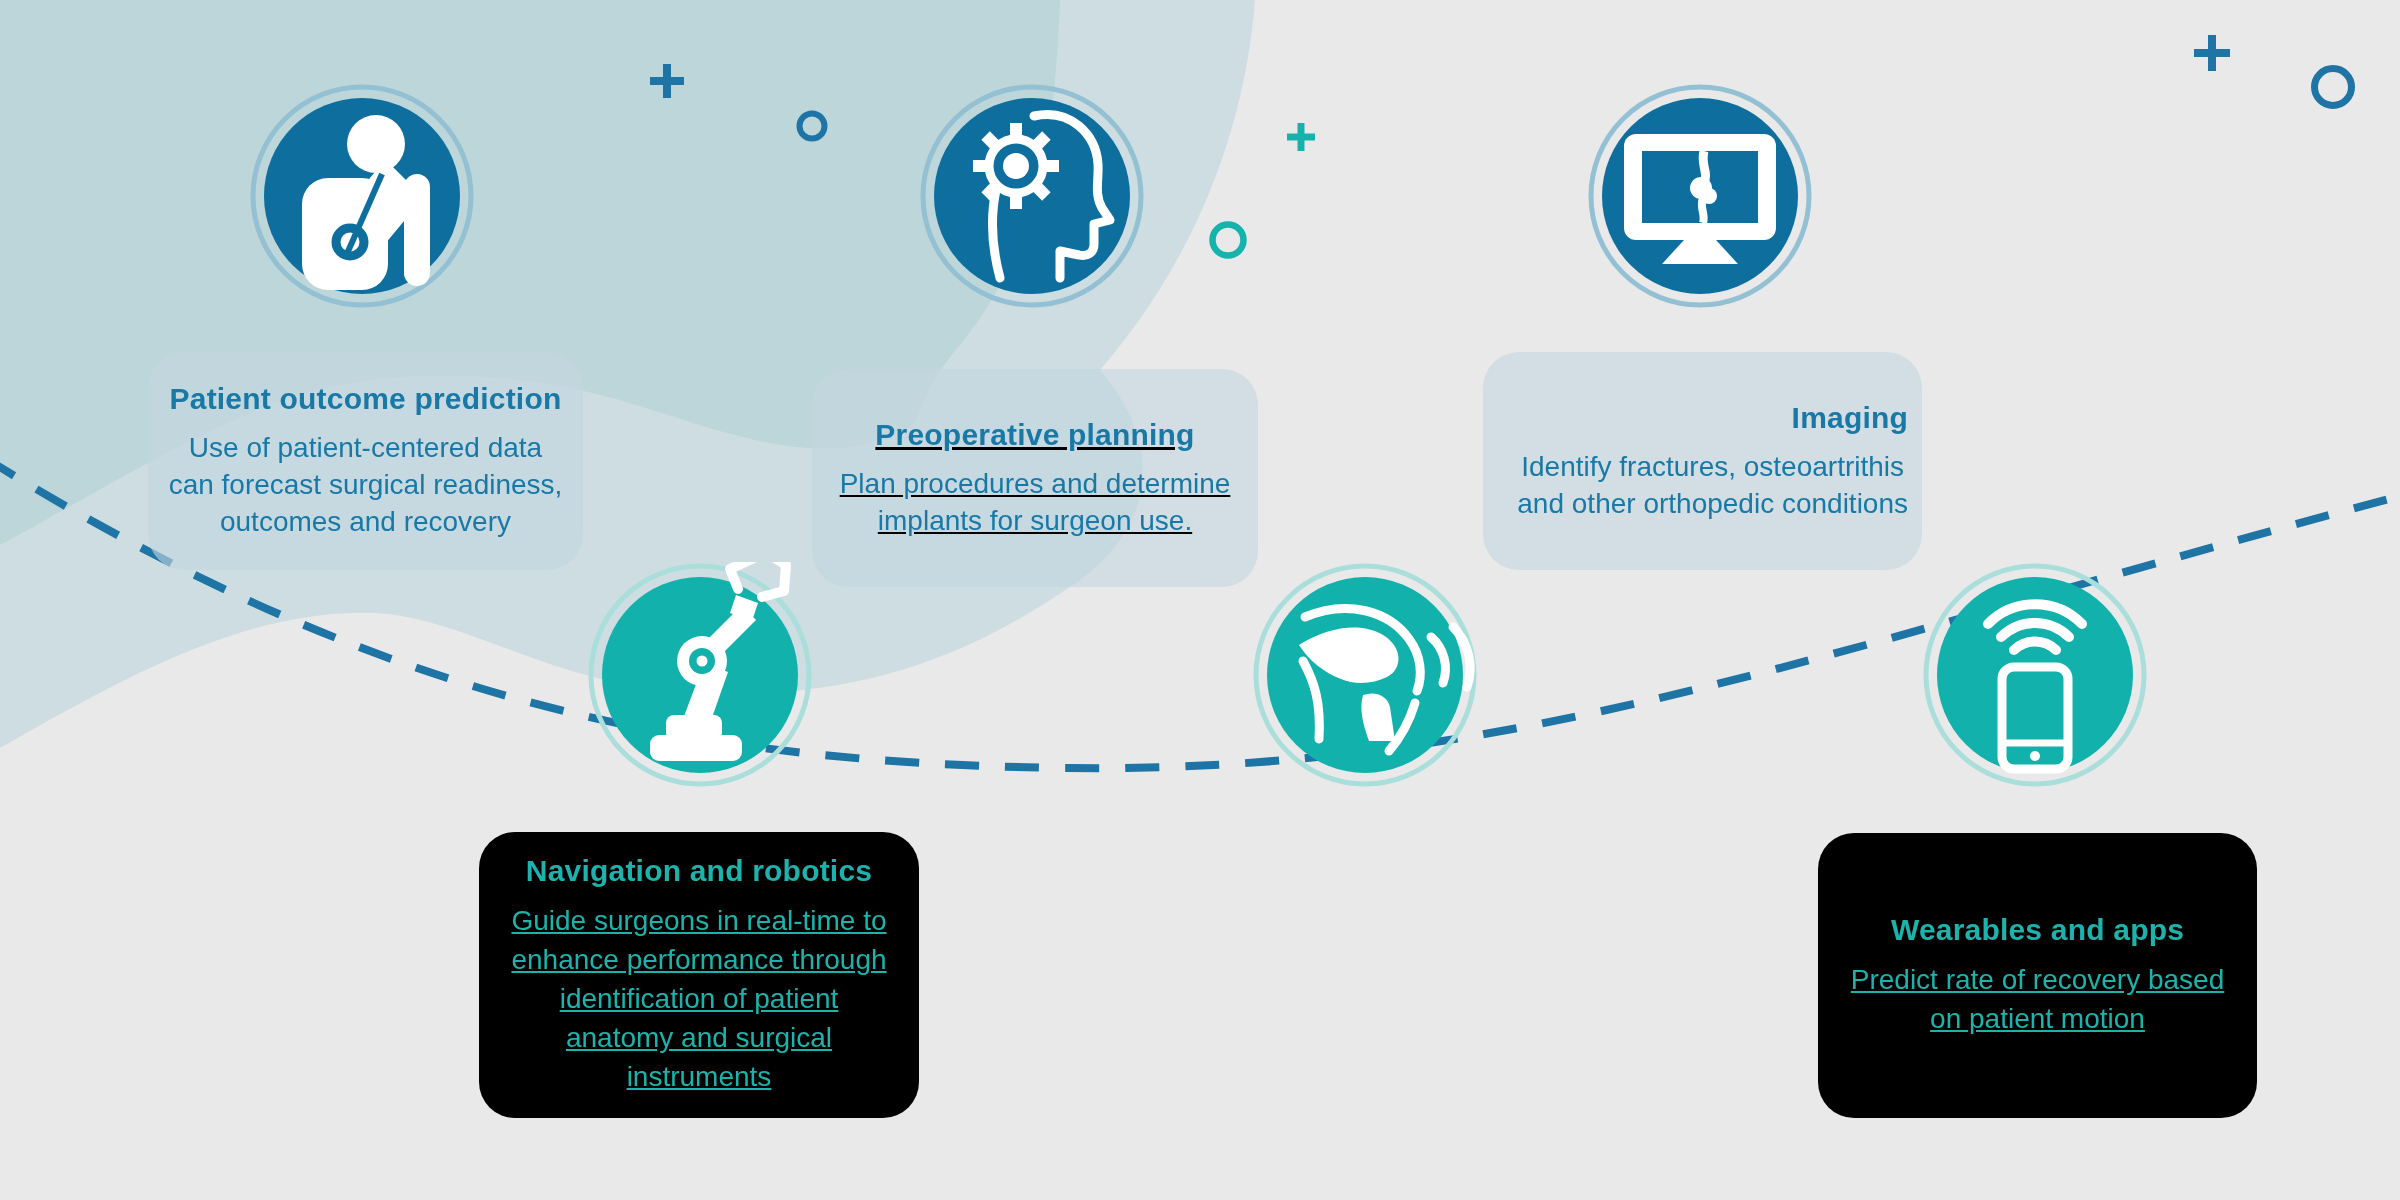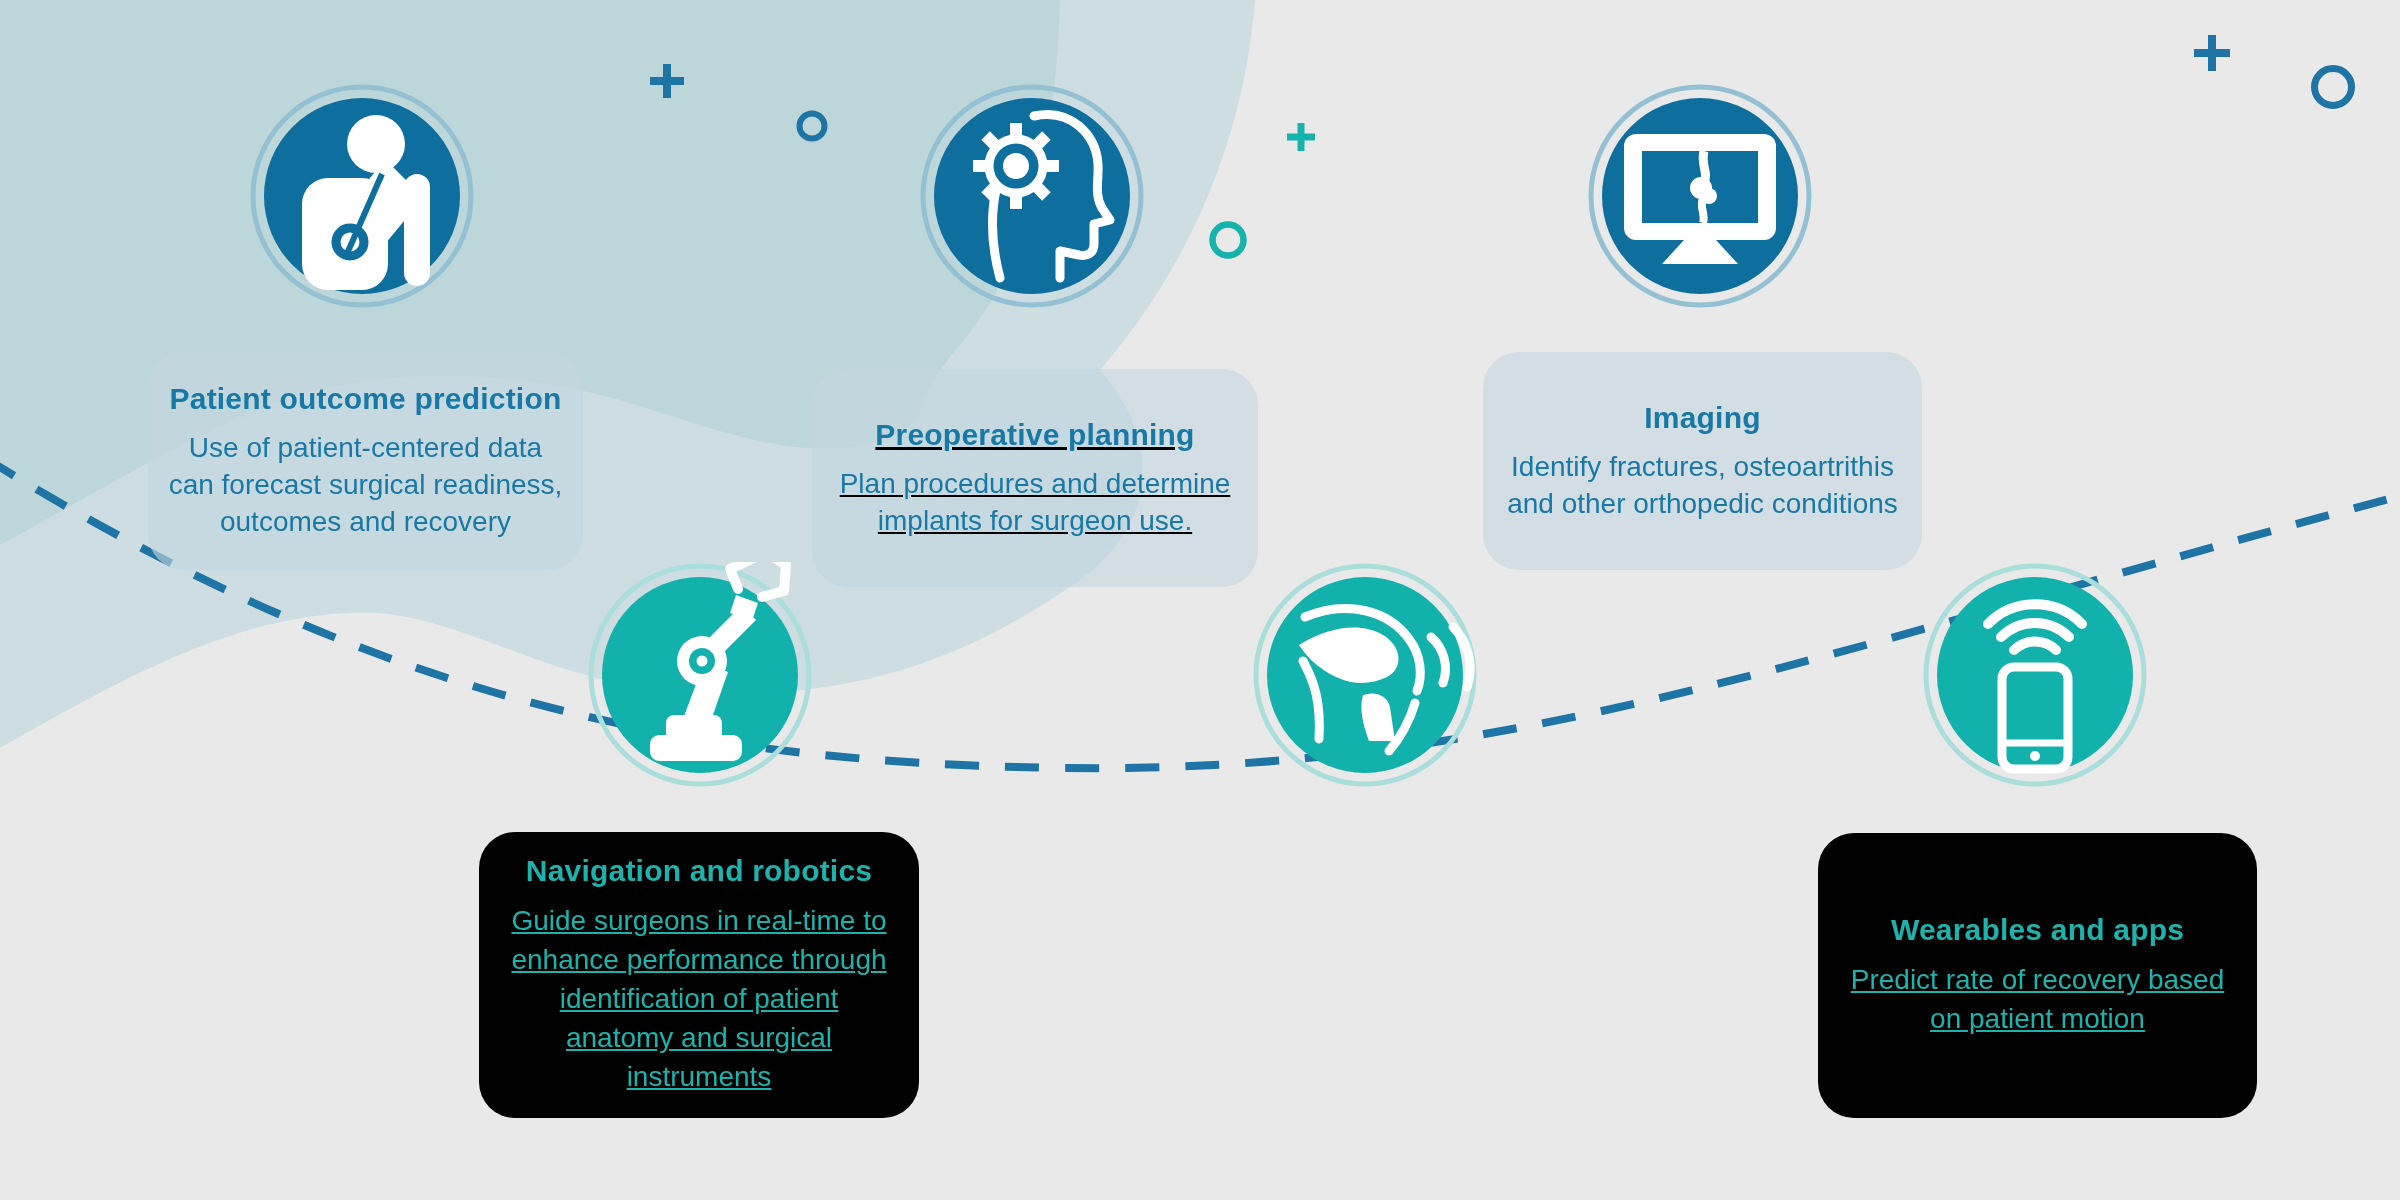--- a/index.html
+++ b/index.html
@@ -109,21 +109,21 @@
       <rect x="-58" y="-45" width="116" height="72" fill="#0e6f9e"></rect>
       <g fill="none" stroke="#ffffff">
         <path d="M 4 -45 C 0 -30 10 -24 3 -10" stroke-width="9"></path>
         <path d="M 3 2 C -1 12 6 18 3 27" stroke-width="8"></path>
       </g>
       <circle cx="1" cy="-8" r="11" fill="#ffffff"></circle>
       <circle cx="9" cy="0" r="8" fill="#ffffff"></circle>
       <polygon points="-16,44 16,44 38,68 -38,68" fill="#ffffff"></polygon>
     </svg>
   </div>
-  <div class="card blue" style="left:1483px;top:352px;width:439px;height:218px;">
+  <div class="card blue" style="left:1483px;top:352px;width:439px;height:218px;align-items:flex-end;">
     <div class="card-title">Imaging</div>
     <div class="card-body">Identify fractures, osteoartrithis
 and other orthopedic conditions</div>
   </div>
 
   <div class="icon-badge" style="left:587px;top:562px;">
     <svg width="226" height="226" viewBox="-113 -113 226 226">
       <circle r="109" fill="none" stroke="#a9dedb" stroke-width="5"></circle>
       <circle r="98" fill="#12b1ab"></circle>
       <g fill="#ffffff">

